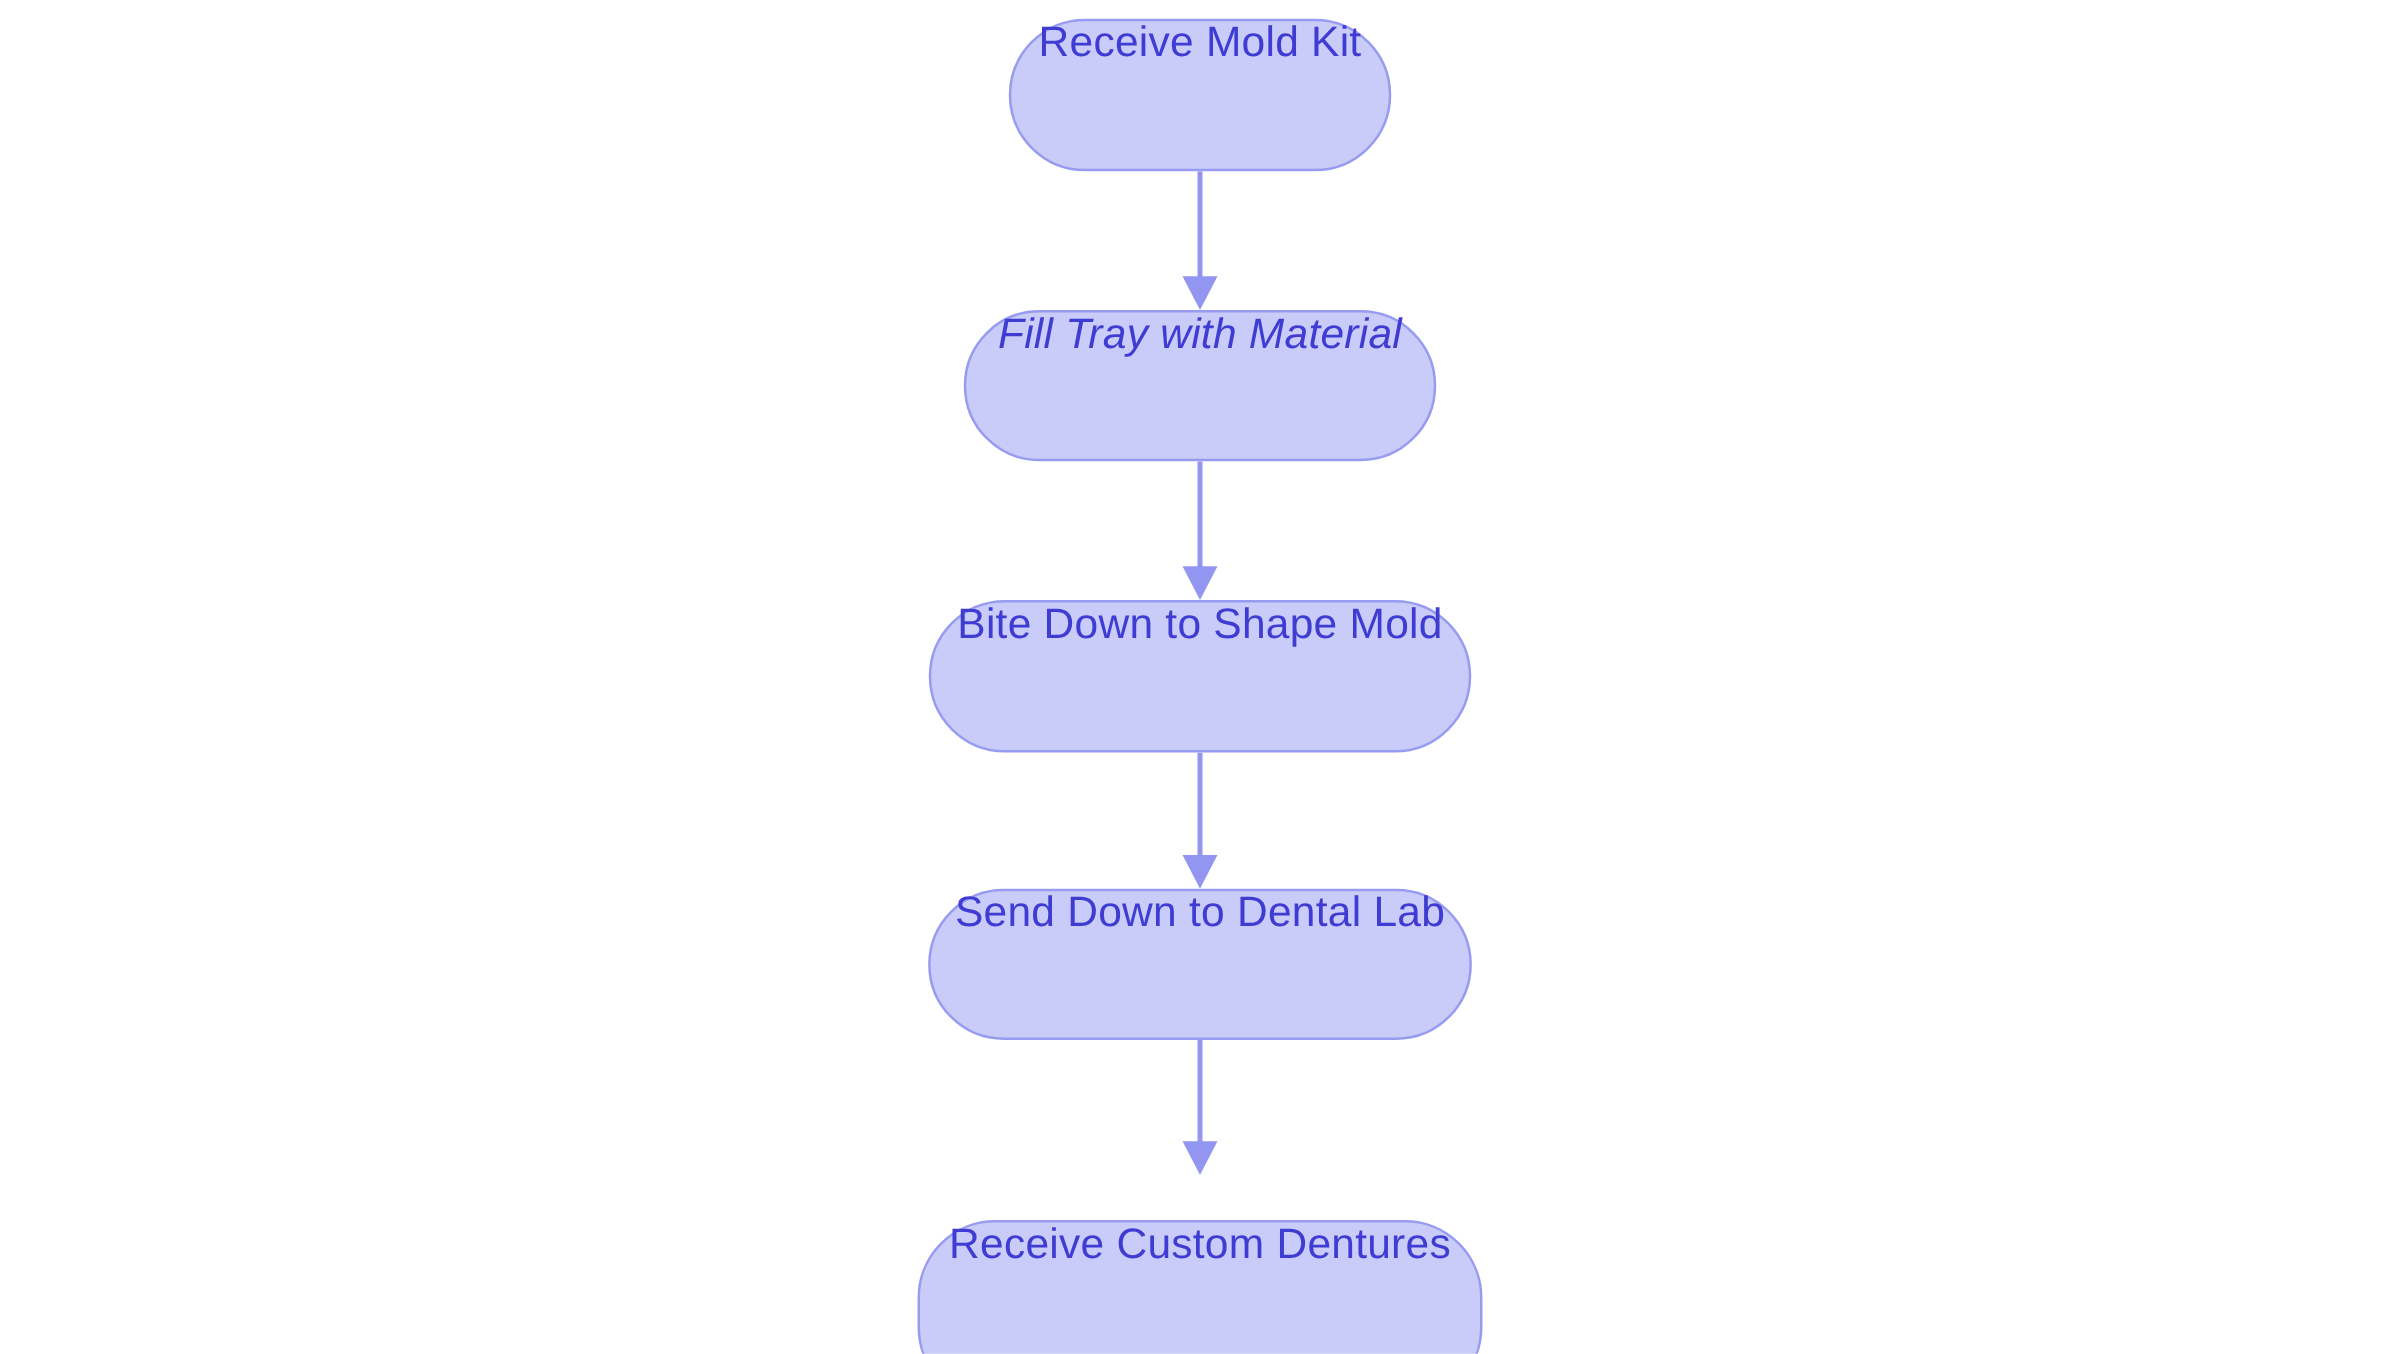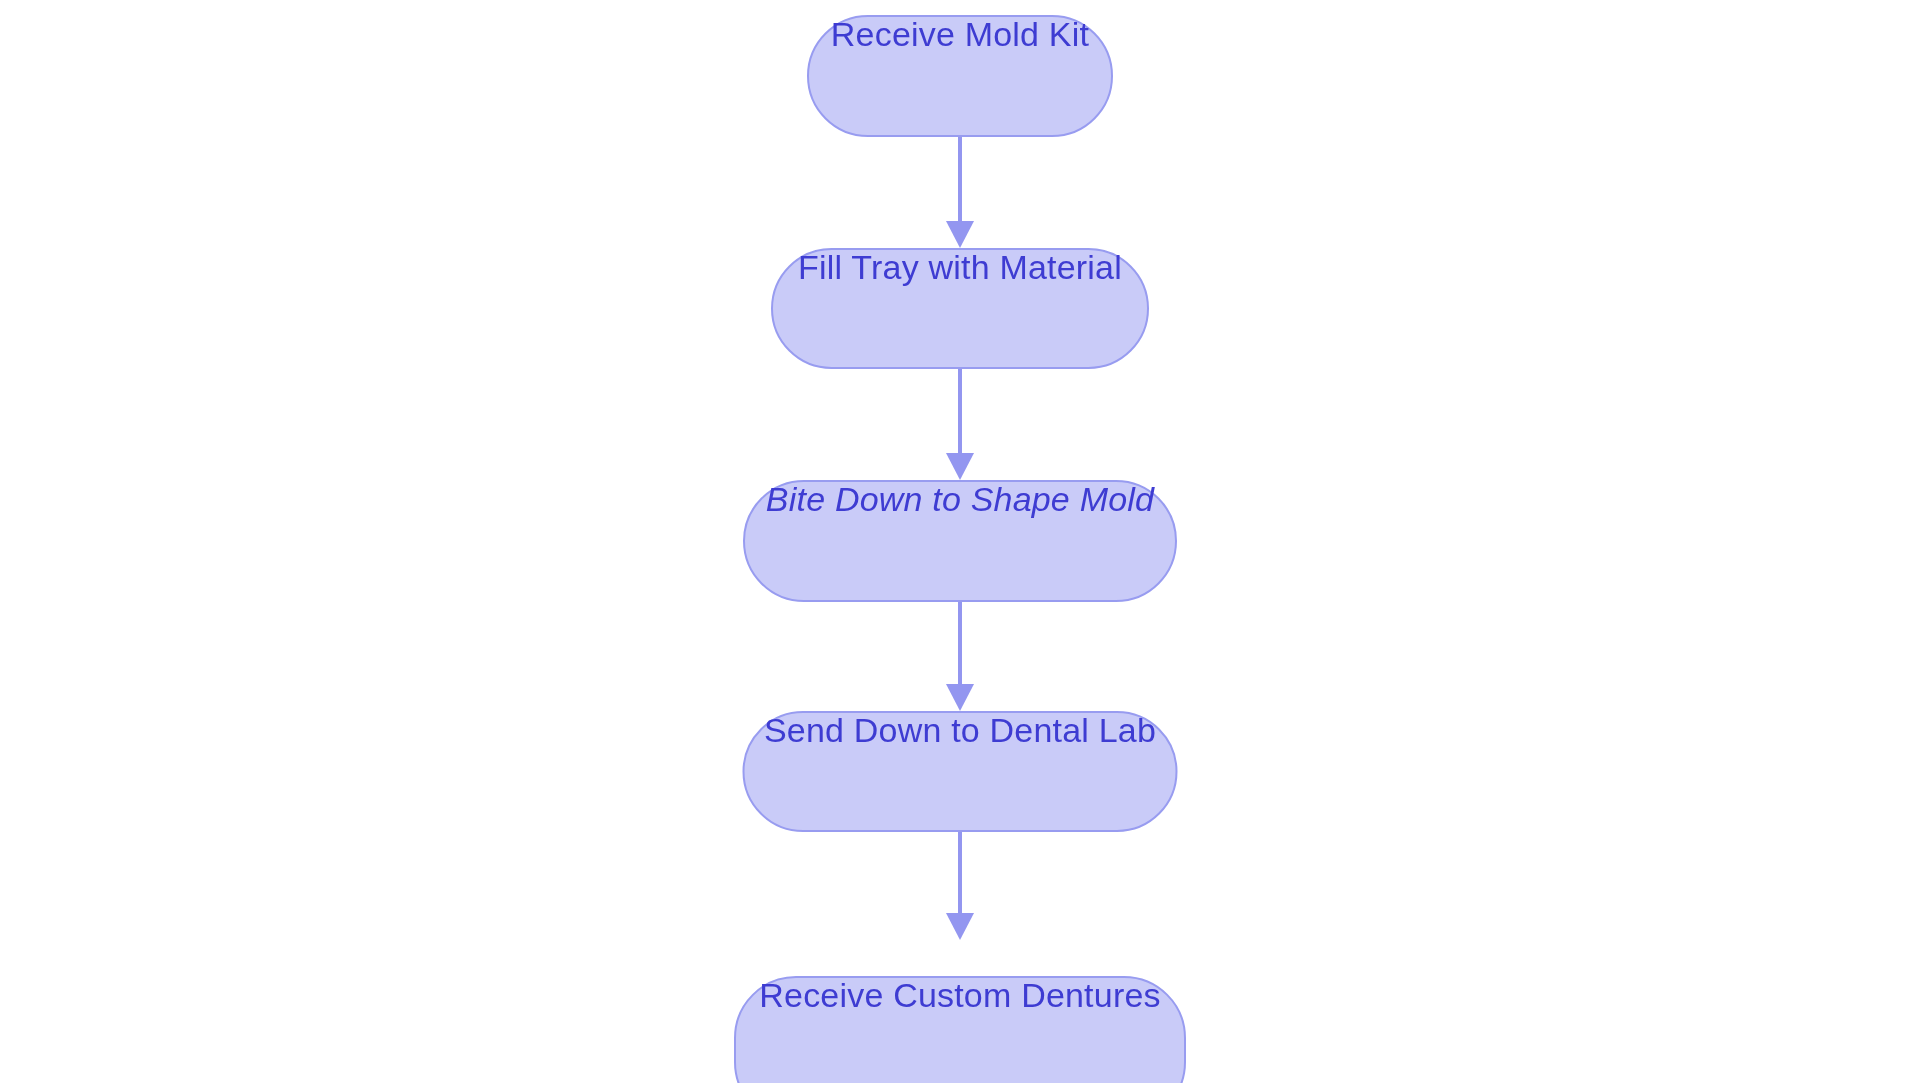--- a/index.html
+++ b/index.html
@@ -50,30 +50,30 @@
 
   <div class="node" style="top:15px; width:306px; height:122px; border-radius:61px;">
     <span class="node-label">Receive Mold Kit</span>
   </div>
 
   <svg class="arrow" style="top:137px;" width="32" height="111" viewBox="0 0 32 111">
     <line x1="16" y1="0" x2="16" y2="88" style="stroke:var(--arrow,#9396f0); stroke-width:4;"></line>
     <polygon points="2,84 30,84 16,111" style="fill:var(--arrow,#9396f0);"></polygon>
   </svg>
 
-  <div class="node" style="top:248px; width:378px; height:121px; border-radius:61px;">
+  <div class="node" style="top:248px; width:378px; height:121px; border-radius:61px;font-style:italic;">
     <span class="node-label">Fill Tray with Material</span>
   </div>
 
   <svg class="arrow" style="top:369px;" width="32" height="111" viewBox="0 0 32 111">
     <line x1="16" y1="0" x2="16" y2="88" style="stroke:var(--arrow,#9396f0); stroke-width:4;"></line>
     <polygon points="2,84 30,84 16,111" style="fill:var(--arrow,#9396f0);"></polygon>
   </svg>
 
-  <div class="node" style="top:480px; width:434px; height:122px; border-radius:61px;font-style:italic;">
+  <div class="node" style="top:480px; width:434px; height:122px; border-radius:61px;">
     <span class="node-label">Bite Down to Shape Mold</span>
   </div>
 
   <svg class="arrow" style="top:602px;" width="32" height="109" viewBox="0 0 32 109">
     <line x1="16" y1="0" x2="16" y2="86" style="stroke:var(--arrow,#9396f0); stroke-width:4;"></line>
     <polygon points="2,82 30,82 16,109" style="fill:var(--arrow,#9396f0);"></polygon>
   </svg>
 
   <div class="node" style="top:711px; width:435px; height:121px; border-radius:61px;">
     <span class="node-label">Send Down to Dental Lab</span>

